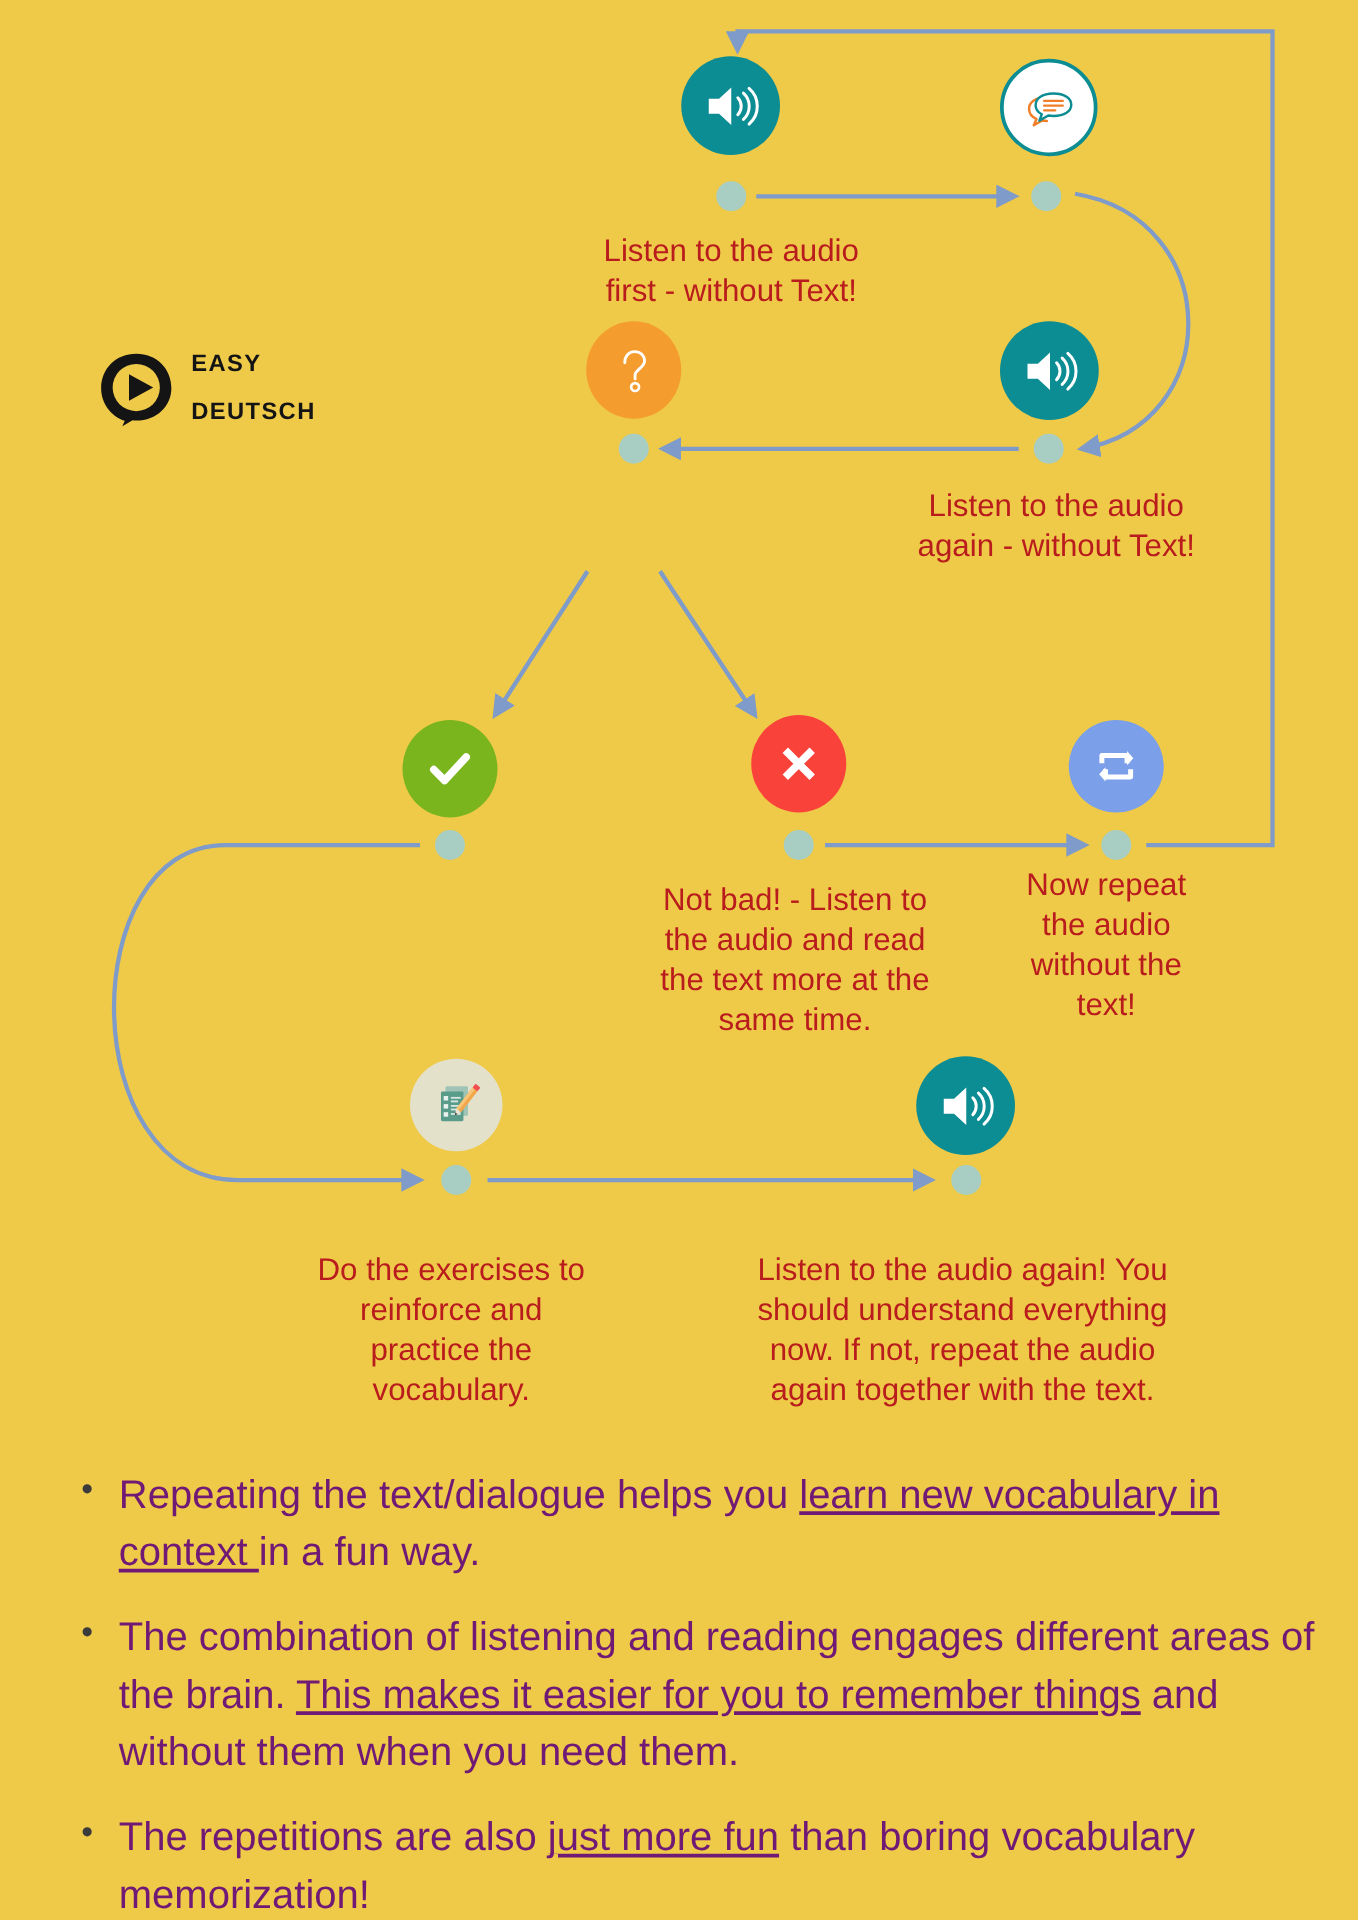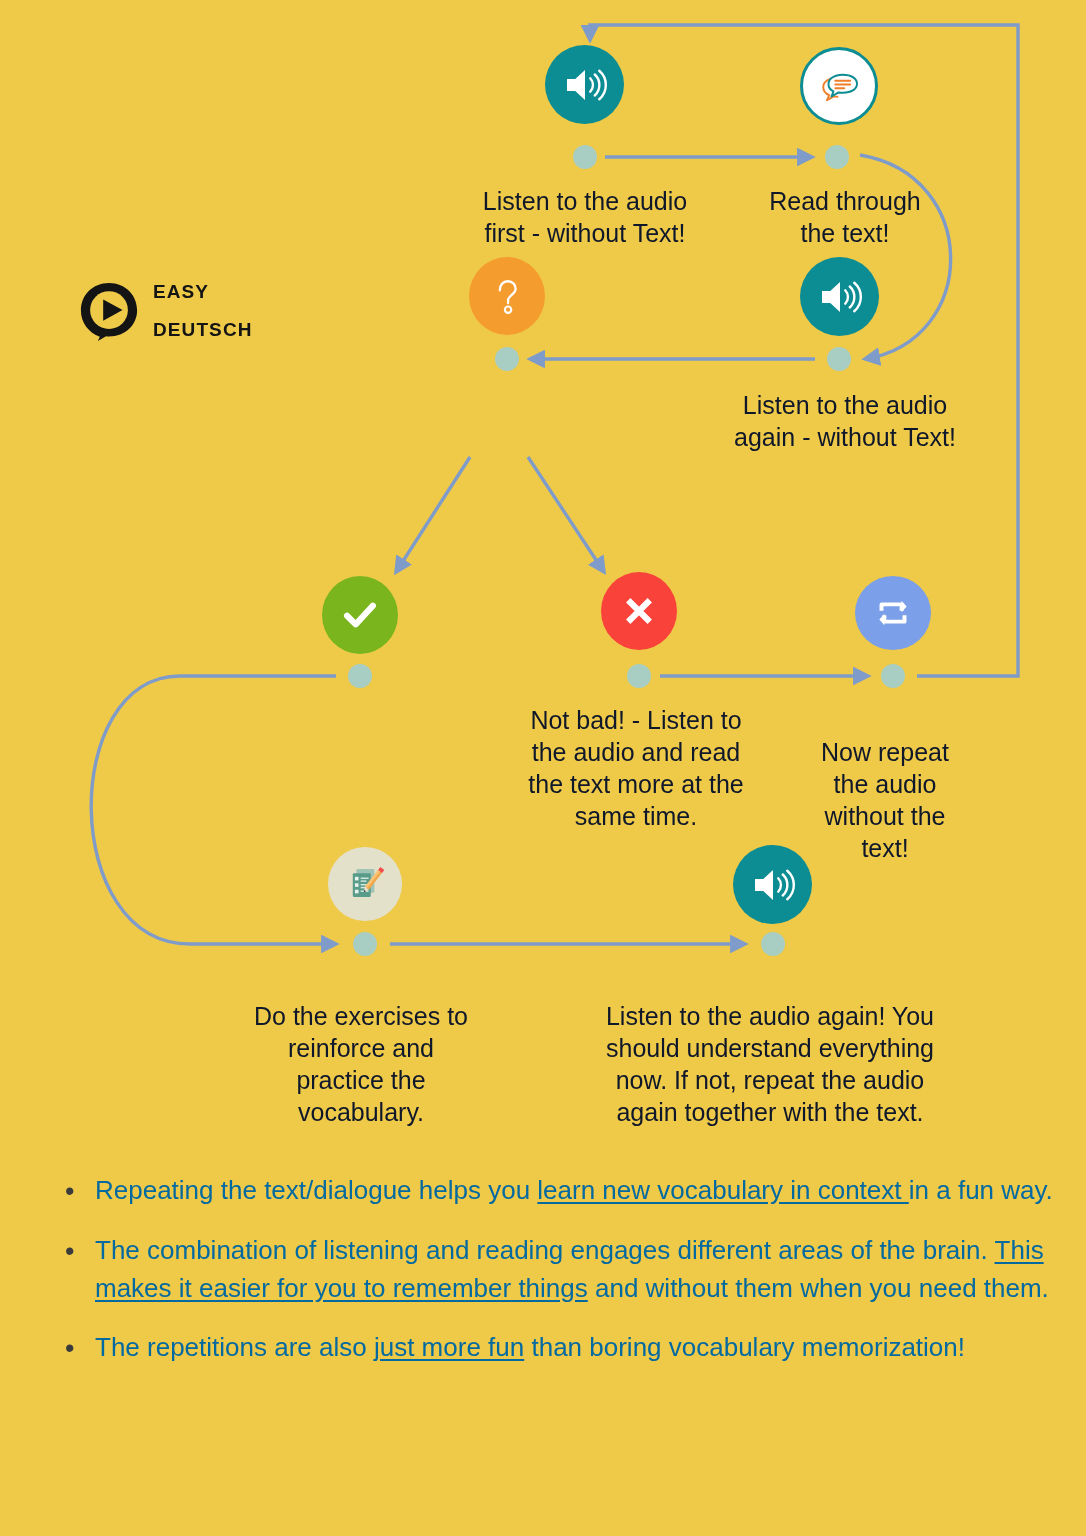--- a/index.html
+++ b/index.html
@@ -83,21 +83,21 @@
     border-radius: 50%;
     background: #a8cdc2;
   }
 
   
   .caption {
     position: absolute;
     text-align: center;
     font-size: 25px;
     line-height: 1.28;
-    color: #0f172a;
+    color: #b91c1c;
     white-space: pre-line;
   }
 
   
   #bullets {
     position: absolute;
     left: 60px;
     top: 1172px;
     width: 995px;
   }
@@ -110,23 +110,23 @@
     flex: 0 0 auto;
     width: 30px;
     font-size: 27px;
     line-height: 1.42;
     color: #3b3b3b;
     text-align: left;
     padding-left: 5px;
   }
   .bullet-text {
     flex: 1 1 auto;
-    font-size: 26px;
+    font-size: 32px;
     line-height: 1.44;
-    color: #0369a1;
+    color: #701a75;
   }
   .bullet-text u { text-decoration: underline; text-underline-offset: 3px; }
 </style>
 </head>
 <body>
 
 <div id="page">
 
   <svg id="flow-svg" viewBox="0 0 1086 1536">
     <defs>
@@ -262,34 +262,32 @@
   <div class="dot" style="left:495px; top:347px;"></div>
   <div class="dot" style="left:348px; top:664px;"></div>
   <div class="dot" style="left:627px; top:664px;"></div>
   <div class="dot" style="left:881px; top:664px;"></div>
   <div class="dot" style="left:353px; top:932px;"></div>
   <div class="dot" style="left:761px; top:932px;"></div>
 
   <div class="caption" style="left:440px; top:185px; width:290px;">Listen to the audio
 first  -  without Text!</div>
 
-  <div class="caption" style="left:720px; top:185px; width:250px;">Read through
-the text!</div>
 
   <div class="caption" style="left:700px; top:389px; width:290px;">Listen to the audio
 again - without Text!</div>
 
 
 
   <div class="caption" style="left:500px; top:704px; width:272px;">Not bad! - Listen to
 the audio and read
 the text more at the
 same time.</div>
 
-  <div class="caption" style="left:790px; top:736px; width:190px;">Now repeat
+  <div class="caption" style="left:790px; top:692px; width:190px;">Now repeat
 the audio
 without the
 text!</div>
 
   <div class="caption" style="left:225px; top:1000px; width:272px;">Do the exercises to
 reinforce and
 practice the
 vocabulary.</div>
 
   <div class="caption" style="left:570px; top:1000px; width:400px;">Listen to the audio again! You

